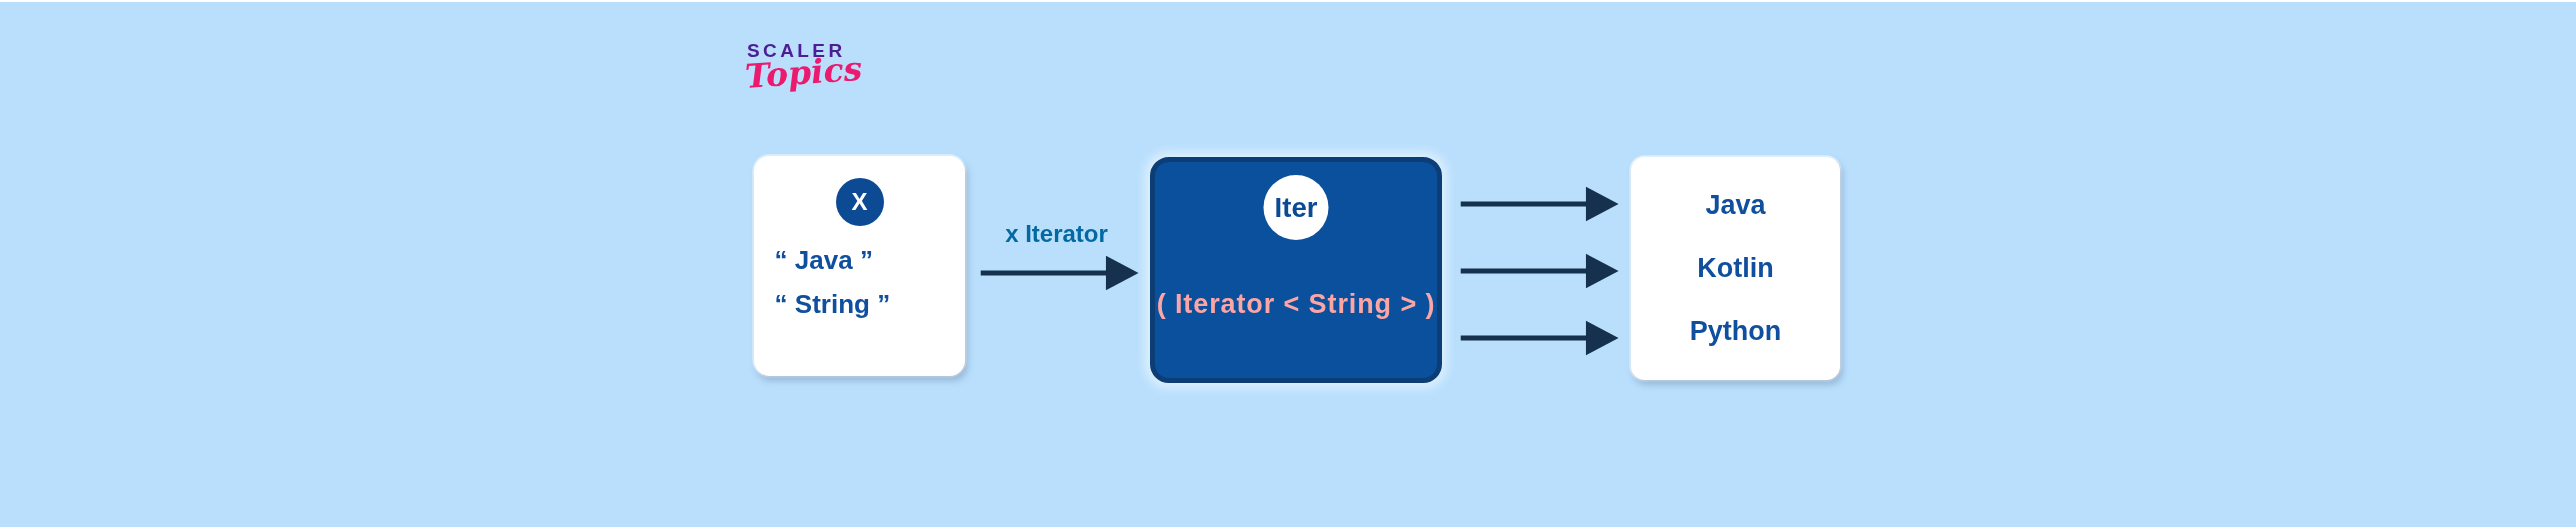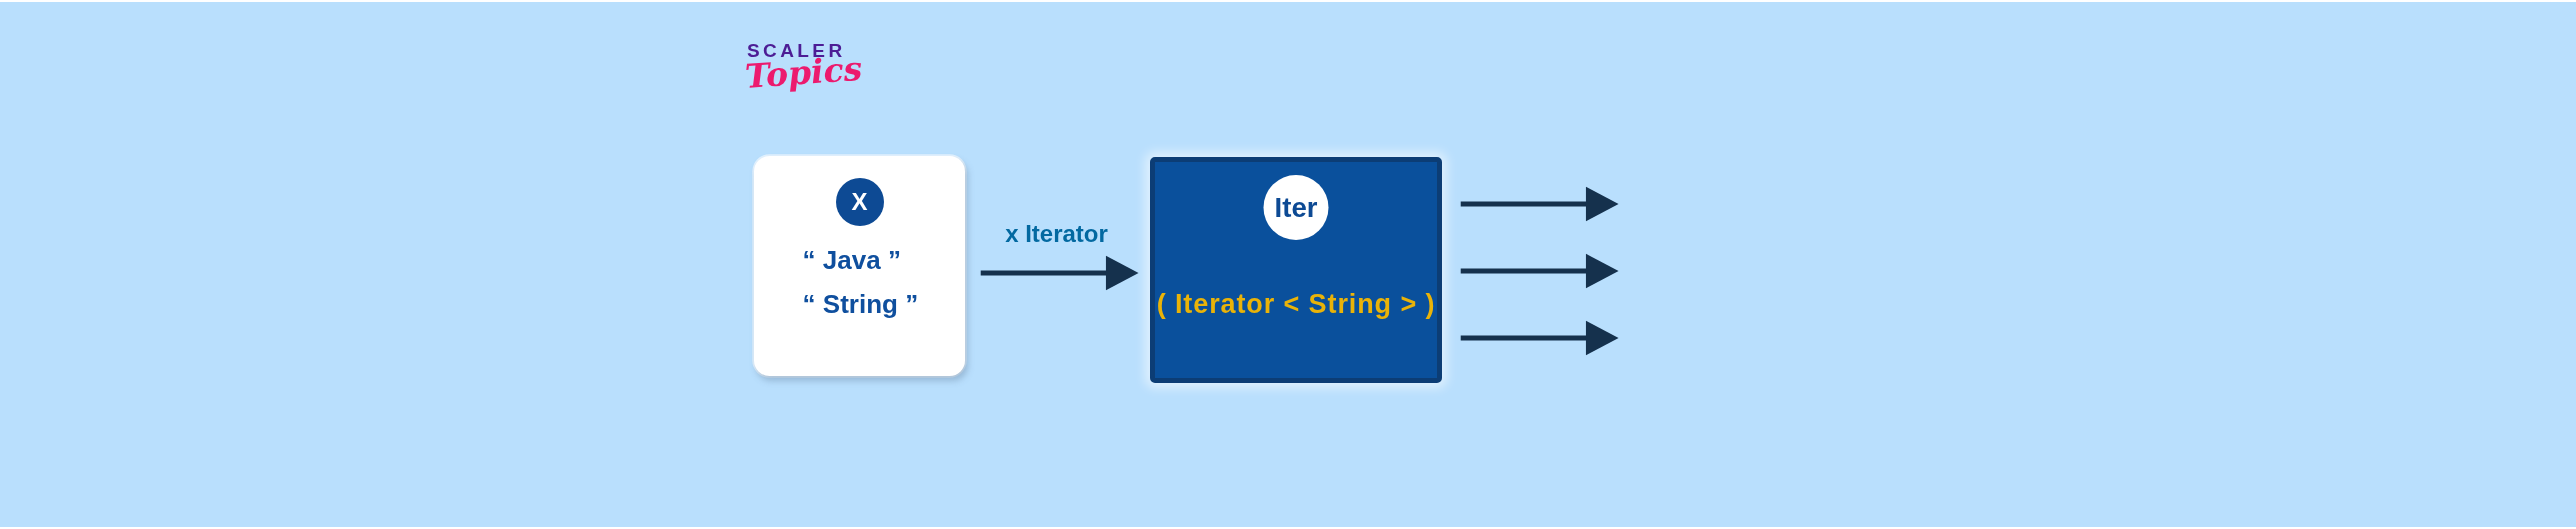--- a/index.html
+++ b/index.html
@@ -43,21 +43,21 @@
     background:#0d4a94;color:#ffffff;
     border-radius:50%;
     display:flex;align-items:center;justify-content:center;
     font-weight:700;
   }
   .input .badge-circle{top:22px;width:48px;height:48px;font-size:24px;}
   ul.items{list-style:none;margin:0;padding:0;}
   .input ul.items{position:absolute;left:20.6px;top:82px;}
   .input ul.items li{
     font-size:26px;font-weight:700;color:#0f4f9e;
-    line-height:44px;white-space:pre;margin-left:28px;
+    line-height:44px;white-space:pre;
   }
   .output ul.items{position:absolute;left:0;top:0;width:100%;height:100%;
     display:flex;flex-direction:column;justify-content:space-evenly;align-items:center;}
   .output ul.items li{
     font-size:27px;font-weight:700;color:#0f4f9e;line-height:29px;
   }
 
   
   .flow-label{
     position:absolute;left:979px;top:220px;width:155px;
@@ -69,31 +69,31 @@
   .arrow-out-1{left:1459px;top:185px;}
   .arrow-out-2{left:1459px;top:252px;}
   .arrow-out-3{left:1459px;top:319px;}
 
   
   .iterator-box{
     position:absolute;left:1150px;top:157px;width:292px;height:226px;
     box-sizing:border-box;
     background:#0a509c;
     border:5.2px solid #0c3d75;
-    border-radius:5px;
+    border-radius:19px;
     box-shadow:0 0 10.3px 4.3px rgba(255,255,255,0.55);
   }
   .iterator-box .badge-circle{
     top:13px;width:65px;height:65px;
     background:#ffffff;color:#0d4a94;font-size:27.5px;
   }
   .iterator-signature{
     position:absolute;left:0;top:127px;width:100%;
     text-align:center;
-    font-size:27px;font-weight:700;color:#eab308;
+    font-size:27px;font-weight:700;color:#fca5a5;
     letter-spacing:0.9px;
   }
 </style>
 </head>
 <body>
 
 <div class="scene">
 
   <div class="edge-strip top"></div>
   <div class="edge-strip bottom"></div>
@@ -128,15 +128,22 @@
   </svg>
   <svg class="arrow-svg arrow-out-2" width="163" height="38" viewBox="0 0 190 44">
     <line x1="2" y1="22" x2="152" y2="22" stroke="#15314d" stroke-width="6"></line>
     <polygon points="148,2 186,22 148,42" fill="#15314d"></polygon>
   </svg>
   <svg class="arrow-svg arrow-out-3" width="163" height="38" viewBox="0 0 190 44">
     <line x1="2" y1="22" x2="152" y2="22" stroke="#15314d" stroke-width="6"></line>
     <polygon points="148,2 186,22 148,42" fill="#15314d"></polygon>
   </svg>
 
+  <div class="panel output">
+    <ul class="items">
+      <li>Java</li>
+      <li>Kotlin</li>
+      <li>Python</li>
+    </ul>
+  </div>
 
 </div>
 
 
 </body></html>

